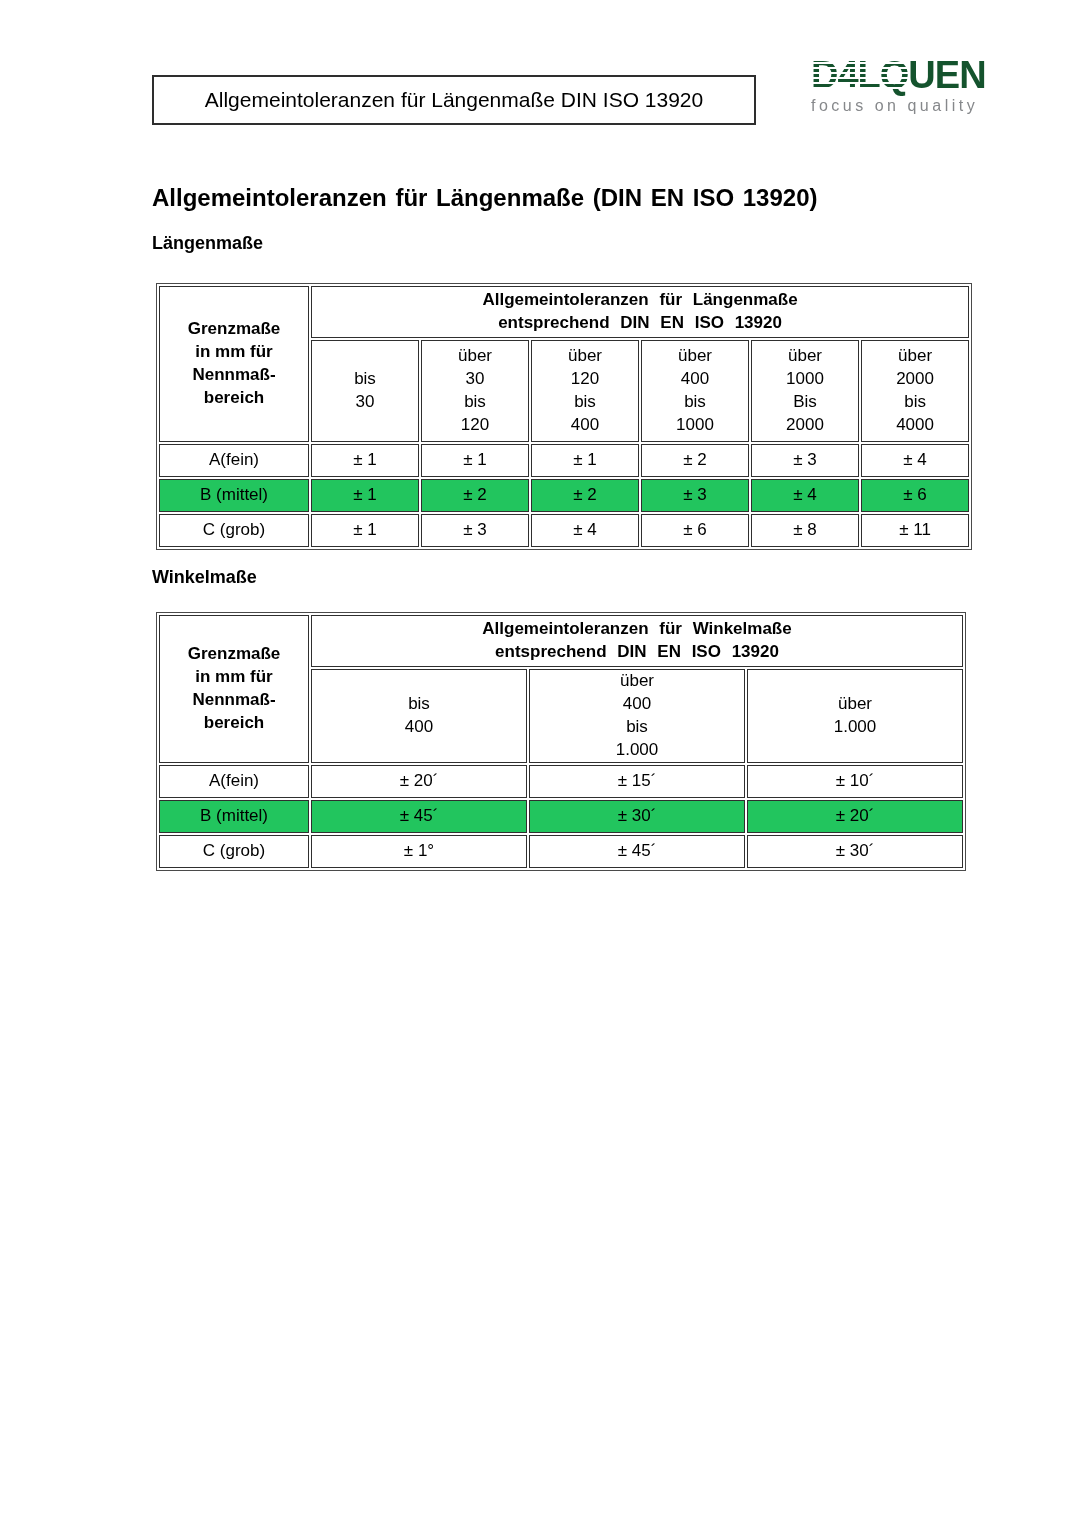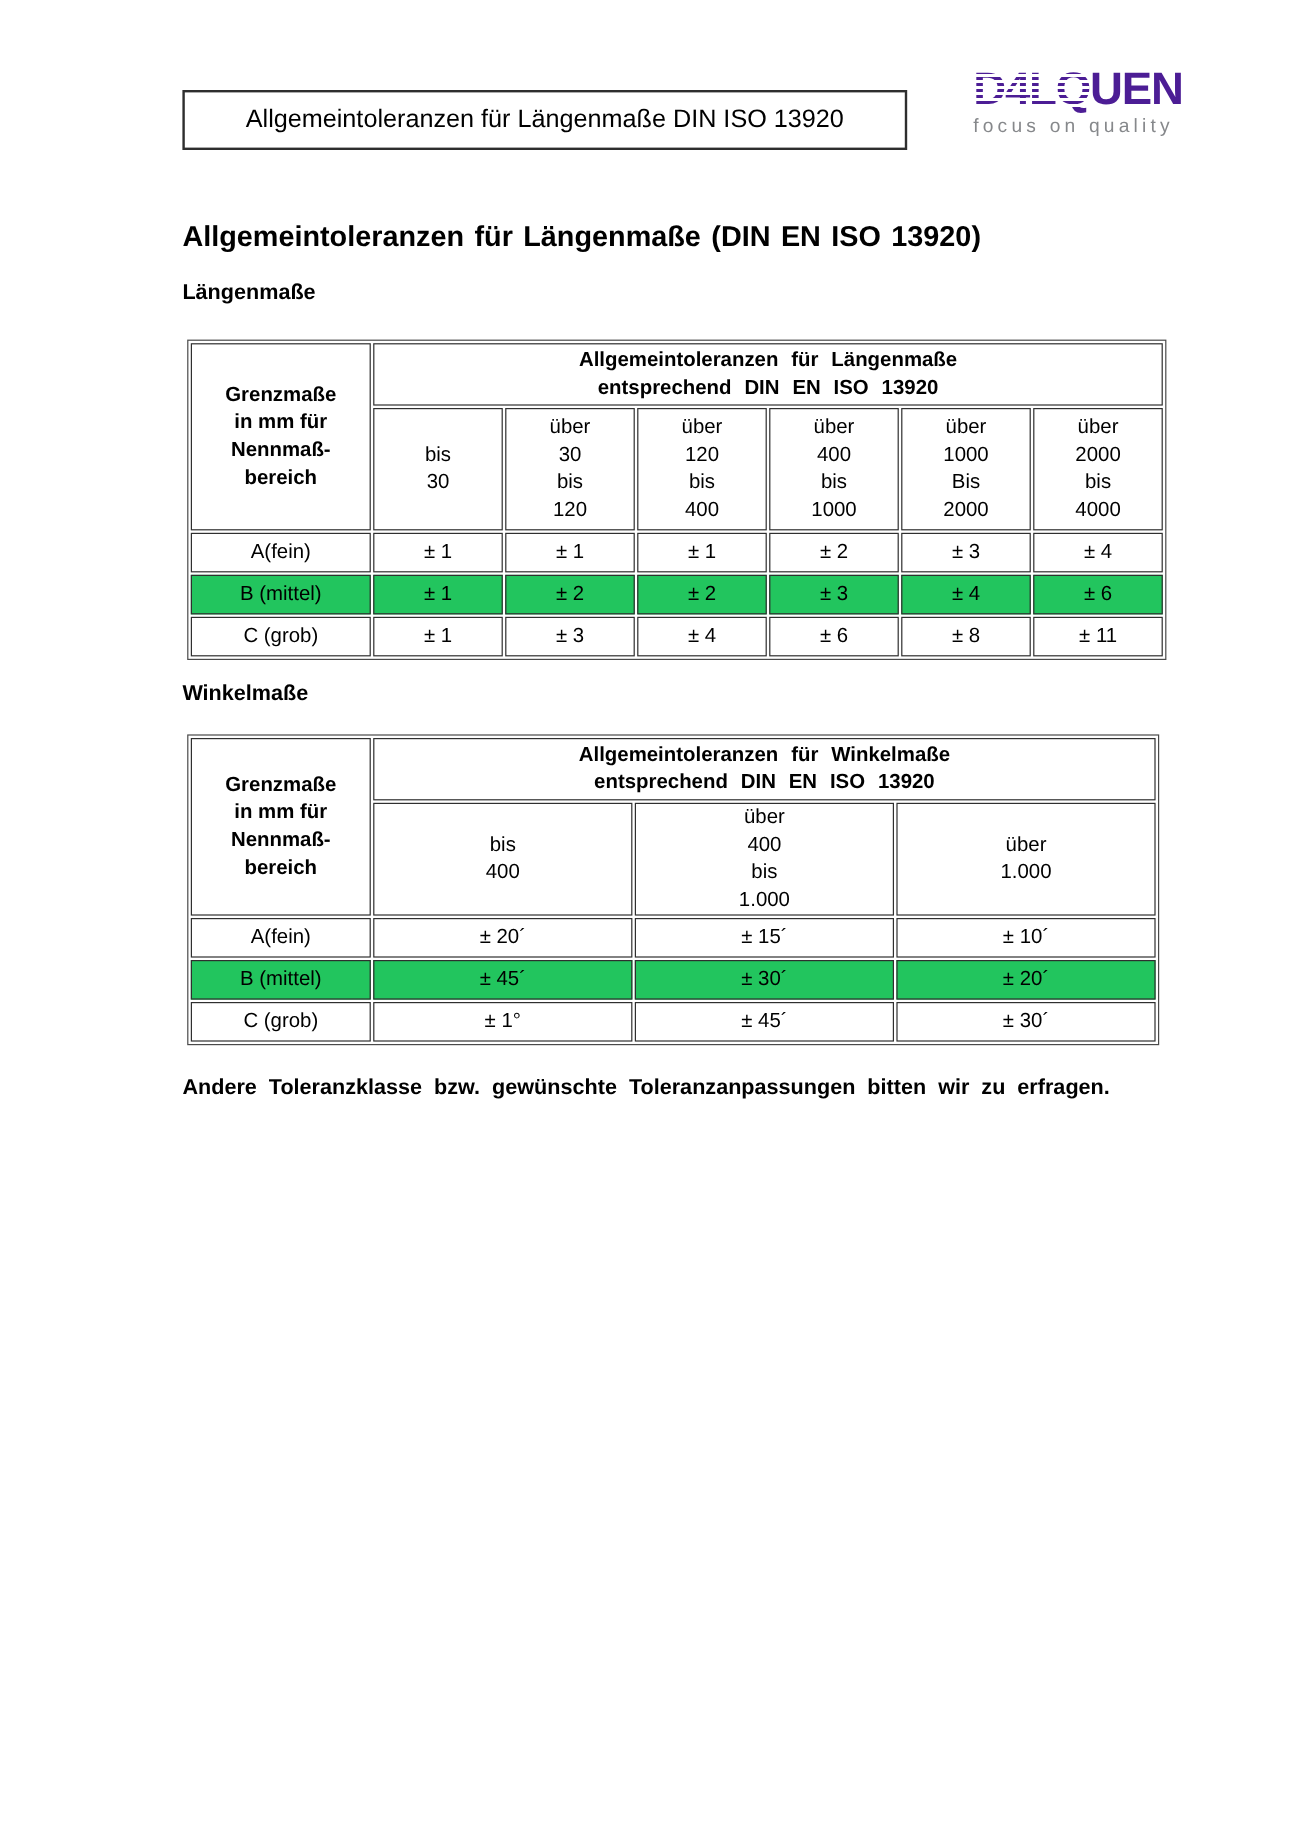--- a/index.html
+++ b/index.html
@@ -11,21 +11,21 @@
   
   .header-box {
     position:absolute; left:152px; top:75px; width:600px; height:46px;
     border:2px solid #2e2e2e; display:flex; align-items:center; justify-content:center;
     font-size:21px;
   }
 
   
   .logo { position:absolute; left:811px; top:56px; }
   .brand {
-    font-size:38px; font-weight:700; color:#4c1d95;
+    font-size:38px; font-weight:700; color:#14532d;
     letter-spacing:-1px; line-height:1; white-space:nowrap;
   }
   .brand-striped { position:relative; display:inline-block; }
   .brand-striped::after {
     content:""; position:absolute; left:0; right:0; top:3px; bottom:3px;
     background:repeating-linear-gradient(to bottom, rgba(255,255,255,0) 0 3px, #ffffff 3px 5px);
     pointer-events:none;
   }
   .tagline {
     font-size:16px; color:#86888b; letter-spacing:3.5px; margin-top:3px; white-space:nowrap;
@@ -203,15 +203,14 @@
       </tr>
       <tr class="drow">
         <td>C  (grob)</td>
         <td>± 1°</td>
         <td>± 45´</td>
         <td>± 30´</td>
       </tr>
     </tbody>
   </table>
 
-  <p class="note">Andere Toleranzklasse bzw. gewünschte Toleranzanpassungen bitten wir zu erfragen.</p>
 
 </div>
 
 </body></html>

